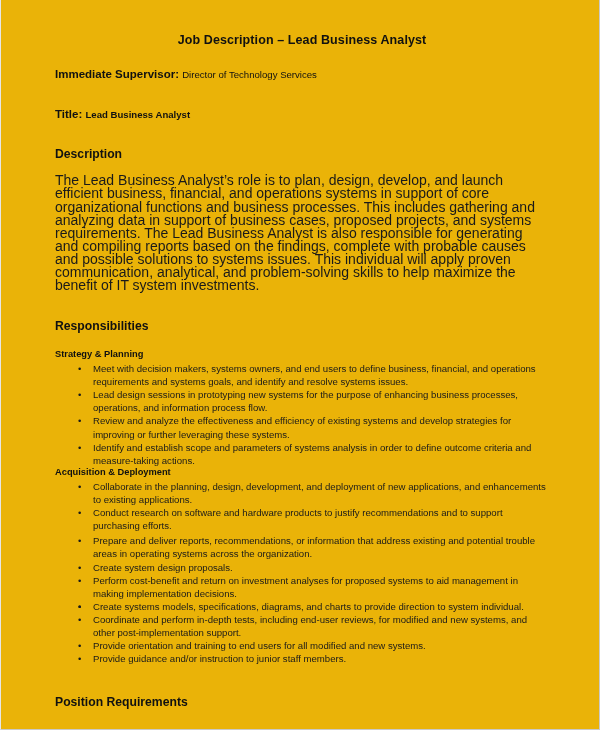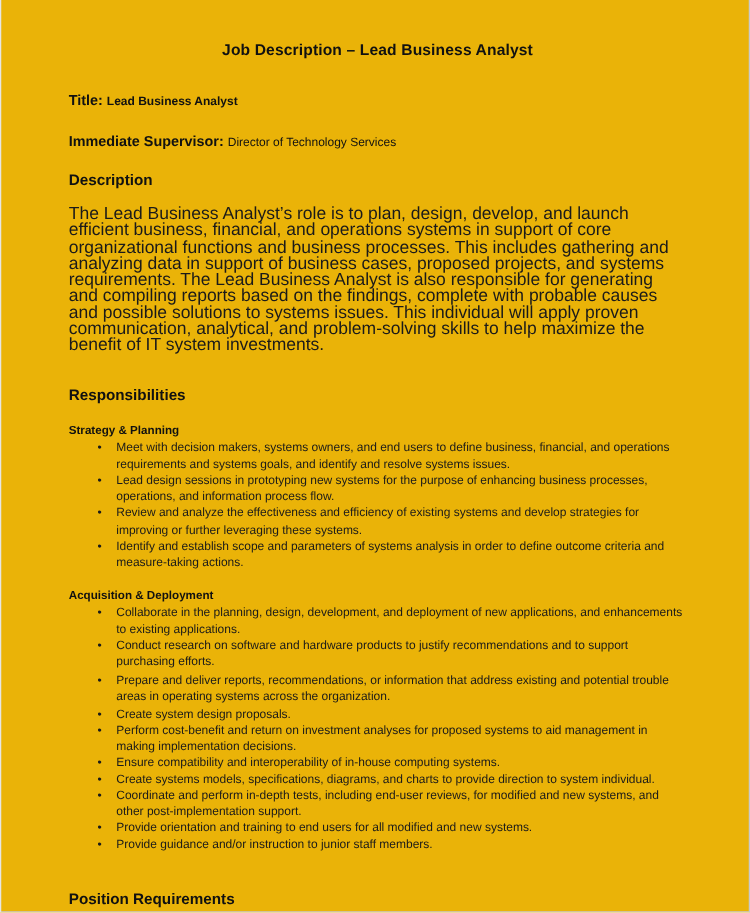--- a/index.html
+++ b/index.html
@@ -59,40 +59,39 @@
   .field-value.strong { font-weight: bold; }
   .field-value.normal { font-weight: normal; }
 
   
   .section-heading {
     font-size: 12.2px;
     font-weight: bold;
     color: #111;
     line-height: 1.2;
   }
-  .section-heading.desc { margin-top: 15px; }
+  .section-heading.desc { margin-top: 25px; }
   .section-heading.resp { margin-top: 27px; }
   .section-heading.posreq { margin-top: 30px; }
 
   
   .body-text {
     font-size: 14px;
     line-height: 13.1px;
     text-align: left;
     color: #1a1a1a;
     margin-top: 13px;
     width: 493px;
   }
 
   
   .sub-heading {
     font-size: 9.3px;
     font-weight: bold;
     color: #111;
-    margin-top: 14px;
     line-height: 1.2;
   }
   .sub-heading.first { margin-top: 15px; }
 
   
   ul.bullets {
     list-style: none;
     margin: 2px 0 0 0;
     padding: 0;
   }
@@ -115,30 +114,30 @@
   }
 </style>
 </head>
 <body>
 
 <div id="page">
   <div class="sheet">
 
     <div class="doc-title">Job Description – Lead Business Analyst</div>
 
+    <div class="field-line second">
+      <span class="field-label">Immediate Supervisor:</span>
+      <span class="field-value normal">Director of Technology Services</span>
+    </div>
+
     <div class="field-line first">
       <span class="field-label">Title:</span>
       <span class="field-value strong">Lead Business Analyst</span>
     </div>
 
-    <div class="field-line second">
-      <span class="field-label">Immediate Supervisor:</span>
-      <span class="field-value normal">Director of Technology Services</span>
-    </div>
-
     <div class="section-heading desc">Description</div>
 
     <div class="body-text">The Lead Business Analyst’s role is to plan, design, develop, and launch efficient business, financial, and operations systems in support of core organizational functions and business processes. This includes gathering and analyzing data in support of business cases, proposed projects, and systems requirements. The Lead Business Analyst is also responsible for generating and compiling reports based on the findings, complete with probable causes and possible solutions to systems issues. This individual will apply proven communication, analytical, and problem-solving skills to help maximize the benefit of IT system investments.</div>
 
     <div class="section-heading resp">Responsibilities</div>
 
     <div>
 
       <div>
         <div class="sub-heading first">Strategy &amp; Planning</div>
@@ -185,21 +184,20 @@
           <li>
             <span class="dot">•</span>
             <span>Create system design proposals.</span>
           </li>
           <li>
             <span class="dot">•</span>
             <span>Perform cost-benefit and return on investment analyses for proposed systems to aid management in making implementation decisions.</span>
           </li>
           <li>
             <span class="dot">•</span>
-            <span>Ensure compatibility and interoperability of in-house computing systems.</span>
           </li>
           <li>
             <span class="dot">•</span>
             <span>Create systems models, specifications, diagrams, and charts to provide direction to system individual.</span>
           </li>
           <li>
             <span class="dot">•</span>
             <span>Coordinate and perform in-depth tests, including end-user reviews, for modified and new systems, and other post-implementation support.</span>
           </li>
           <li>

